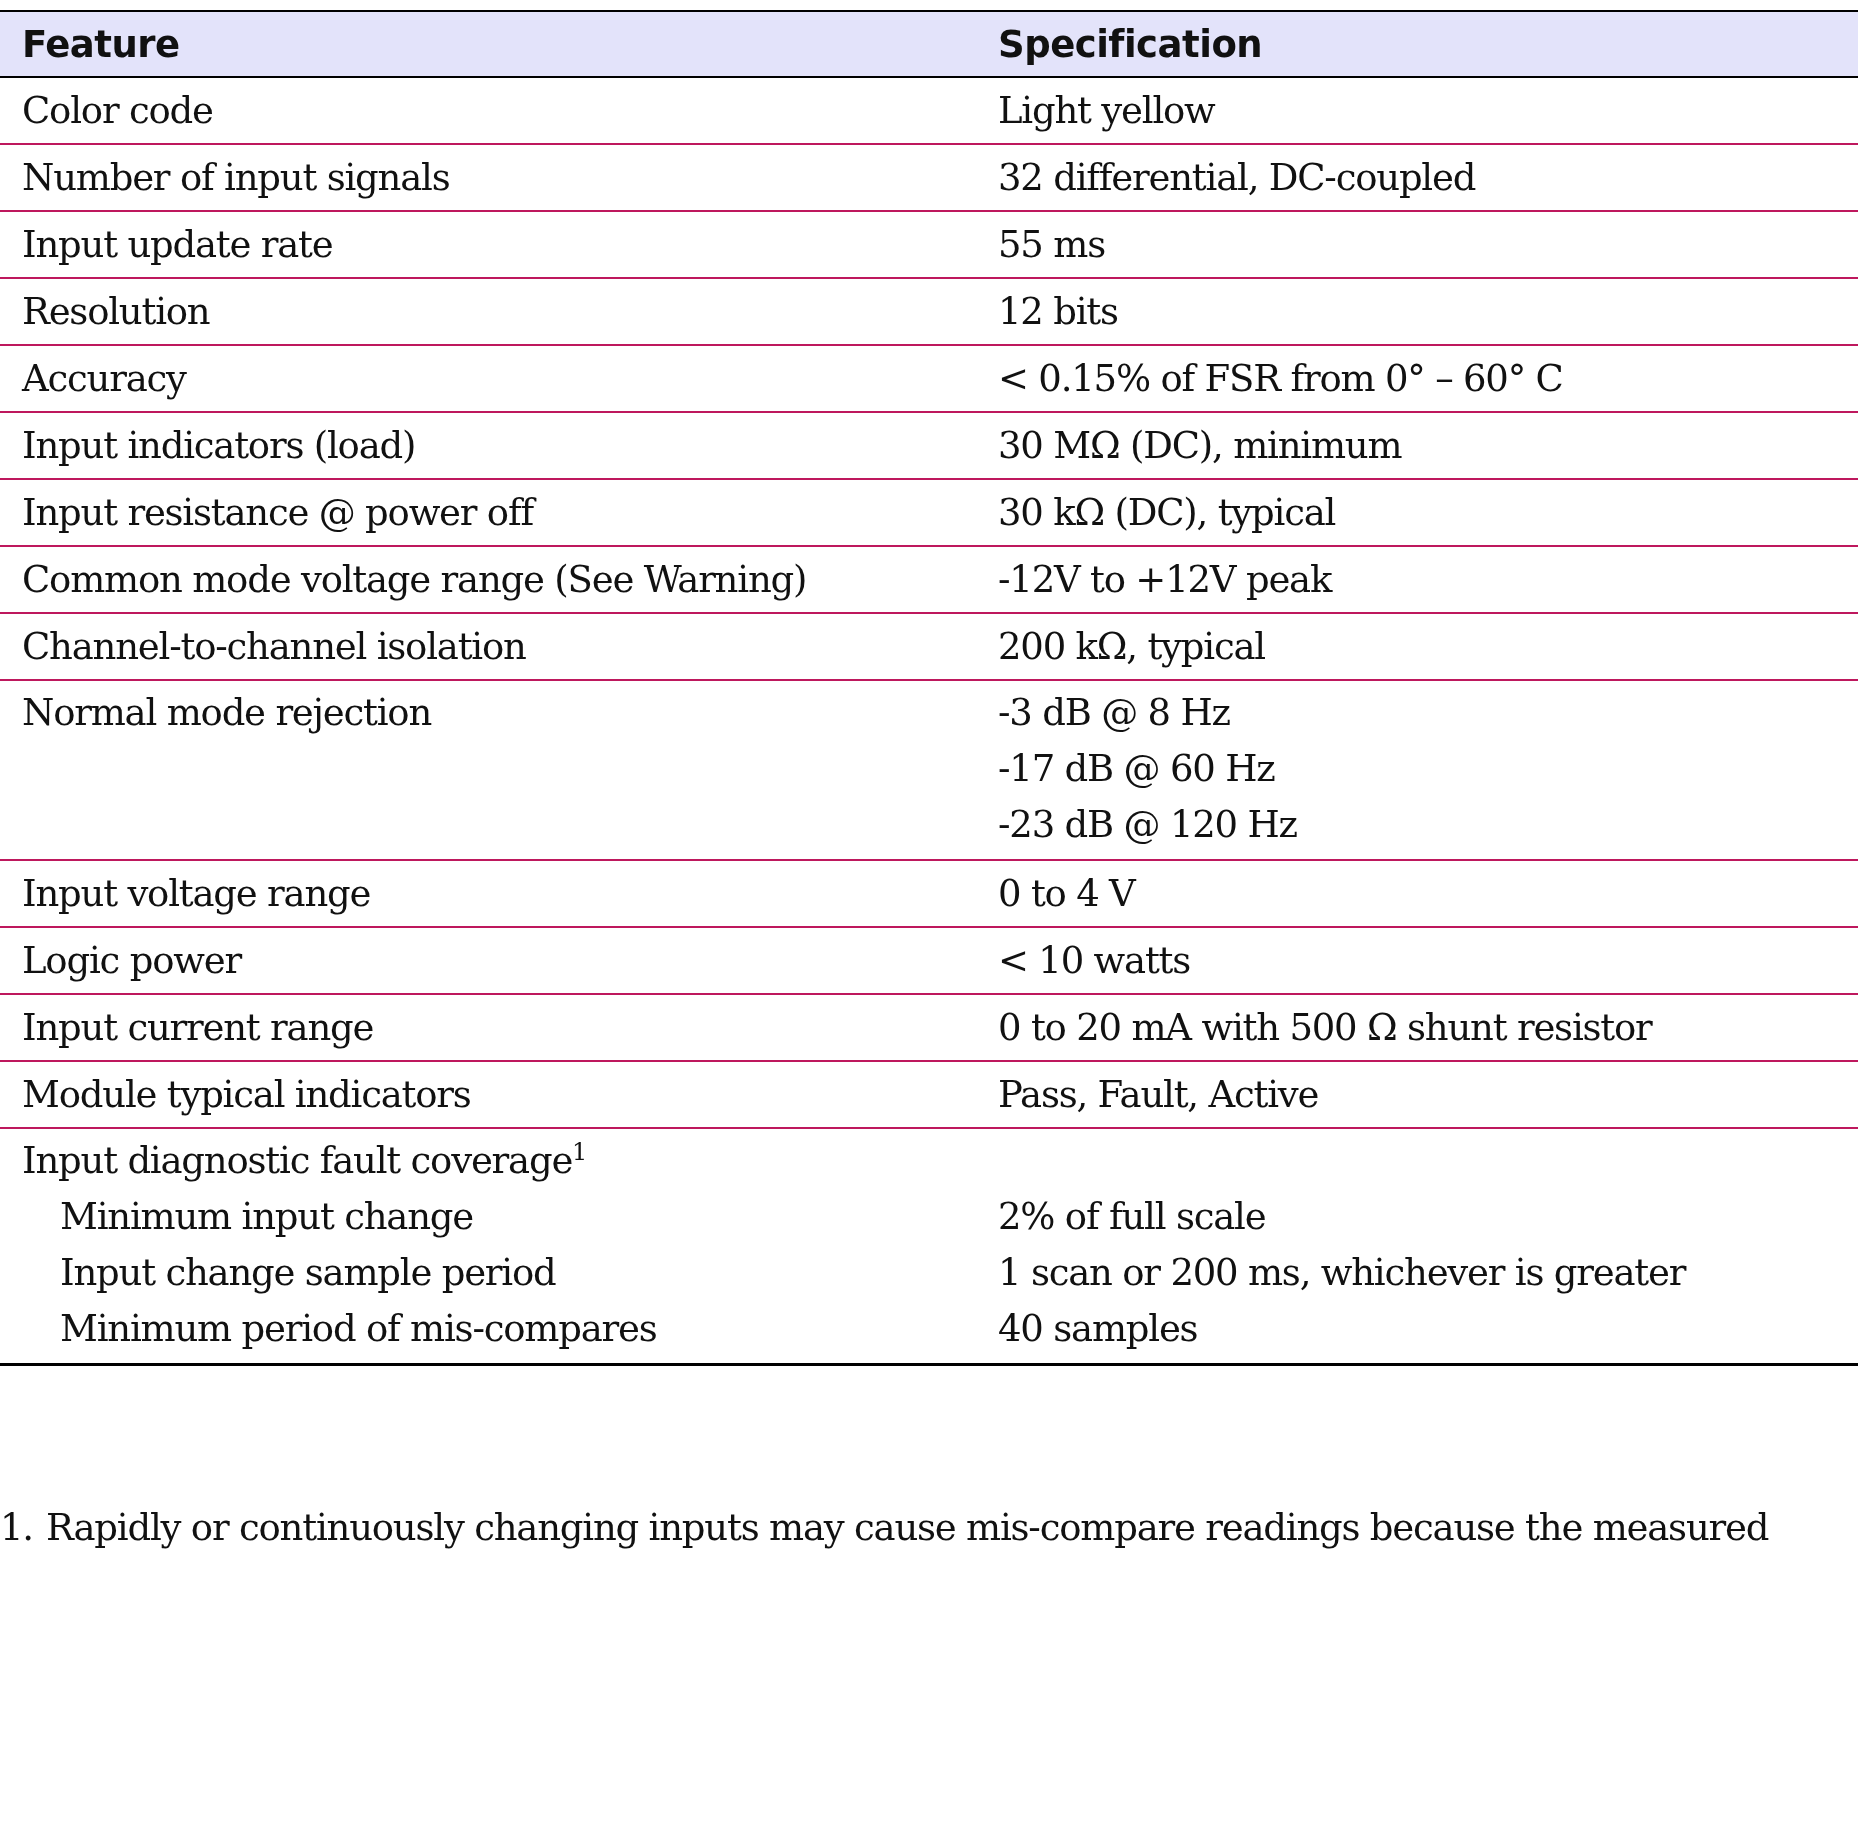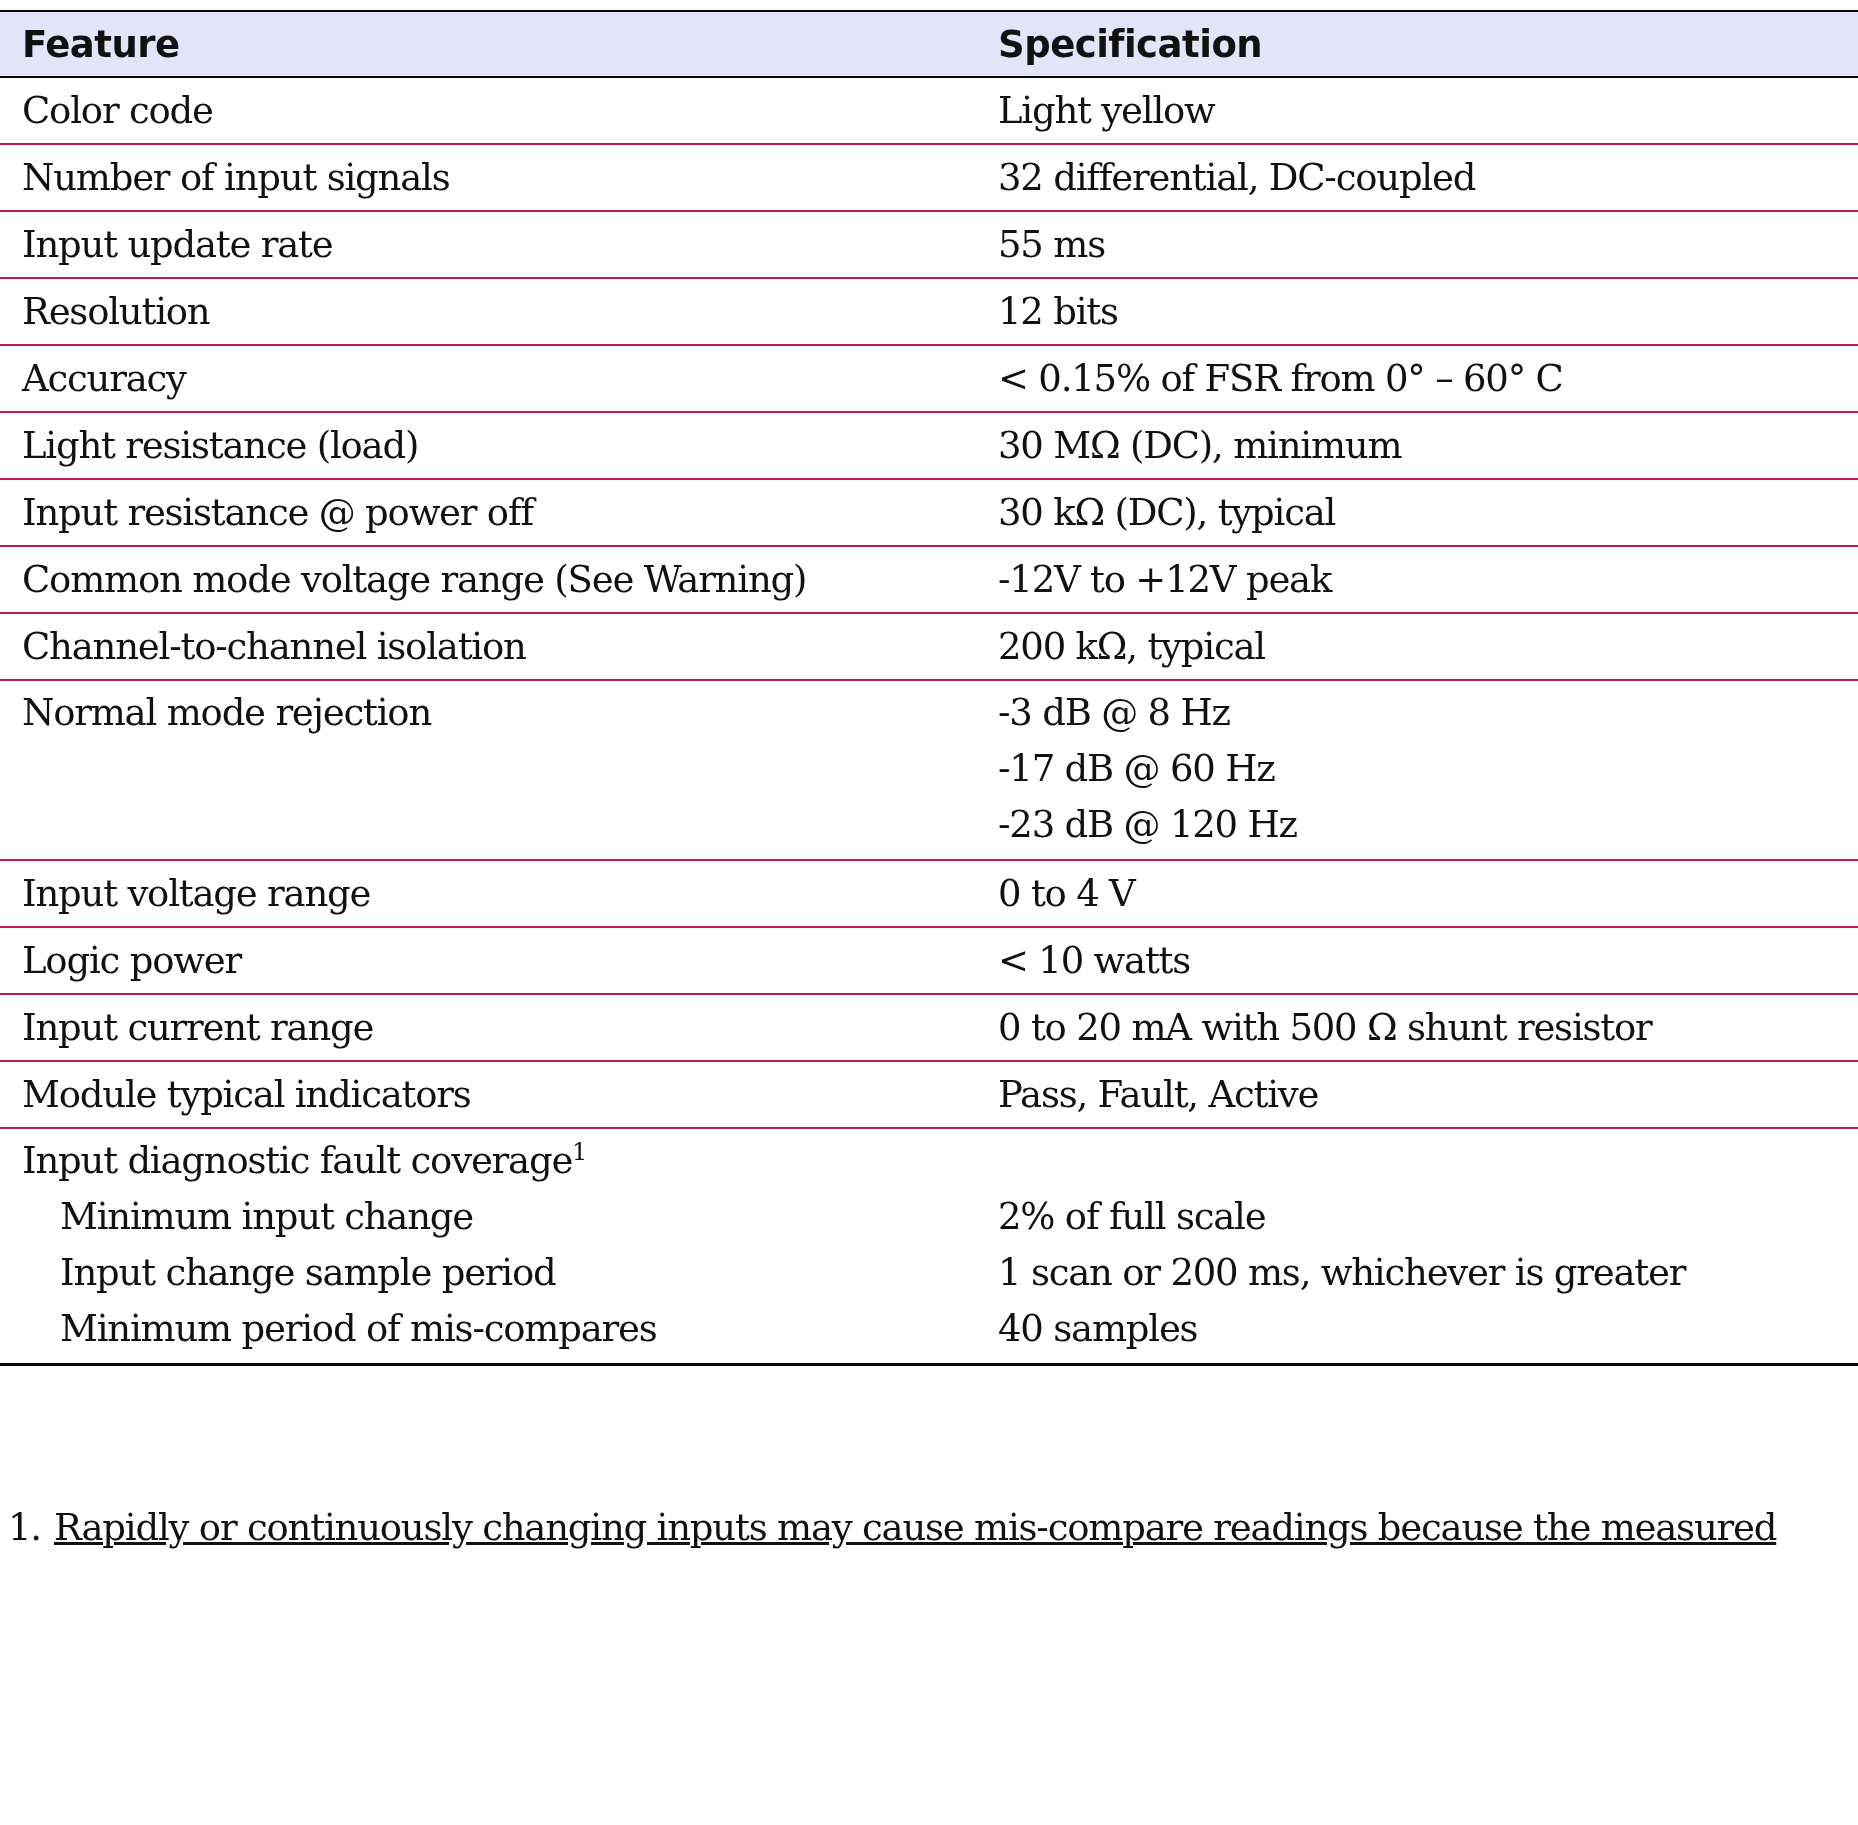--- a/index.html
+++ b/index.html
@@ -63,27 +63,26 @@
     .indent {
       padding-left: 38px;
     }
     sup {
       font-size: 24px;
       vertical-align: super;
       line-height: 0;
     }
     .footnote {
       position: absolute;
-      left: 8px;
+      left: 0;
       top: 1500px;
       font-size: 37px;
       white-space: nowrap;
       letter-spacing: -1.2px;
       line-height: 56px;
-      text-decoration: underline;
     }
     .footnote .fn-num {
       display: inline-block;
       width: 46px;
     }
   </style>
 </head>
 <body>
 
 <table class="spec-table">
@@ -108,21 +107,21 @@
       </tr>
     <tr>
         <td>Resolution</td>
         <td class="col-spec">12 bits</td>
       </tr>
     <tr>
         <td>Accuracy</td>
         <td class="col-spec">&lt; 0.15% of FSR from 0° – 60° C</td>
       </tr>
     <tr>
-        <td>Light resistance (load)</td>
+        <td>Input indicators (load)</td>
         <td class="col-spec">30 MΩ (DC), minimum</td>
       </tr>
     <tr>
         <td>Input resistance @ power off</td>
         <td class="col-spec">30 kΩ (DC), typical</td>
       </tr>
     <tr>
         <td>Common mode voltage range (See Warning)</td>
         <td class="col-spec">-12V to +12V peak</td>
       </tr>

